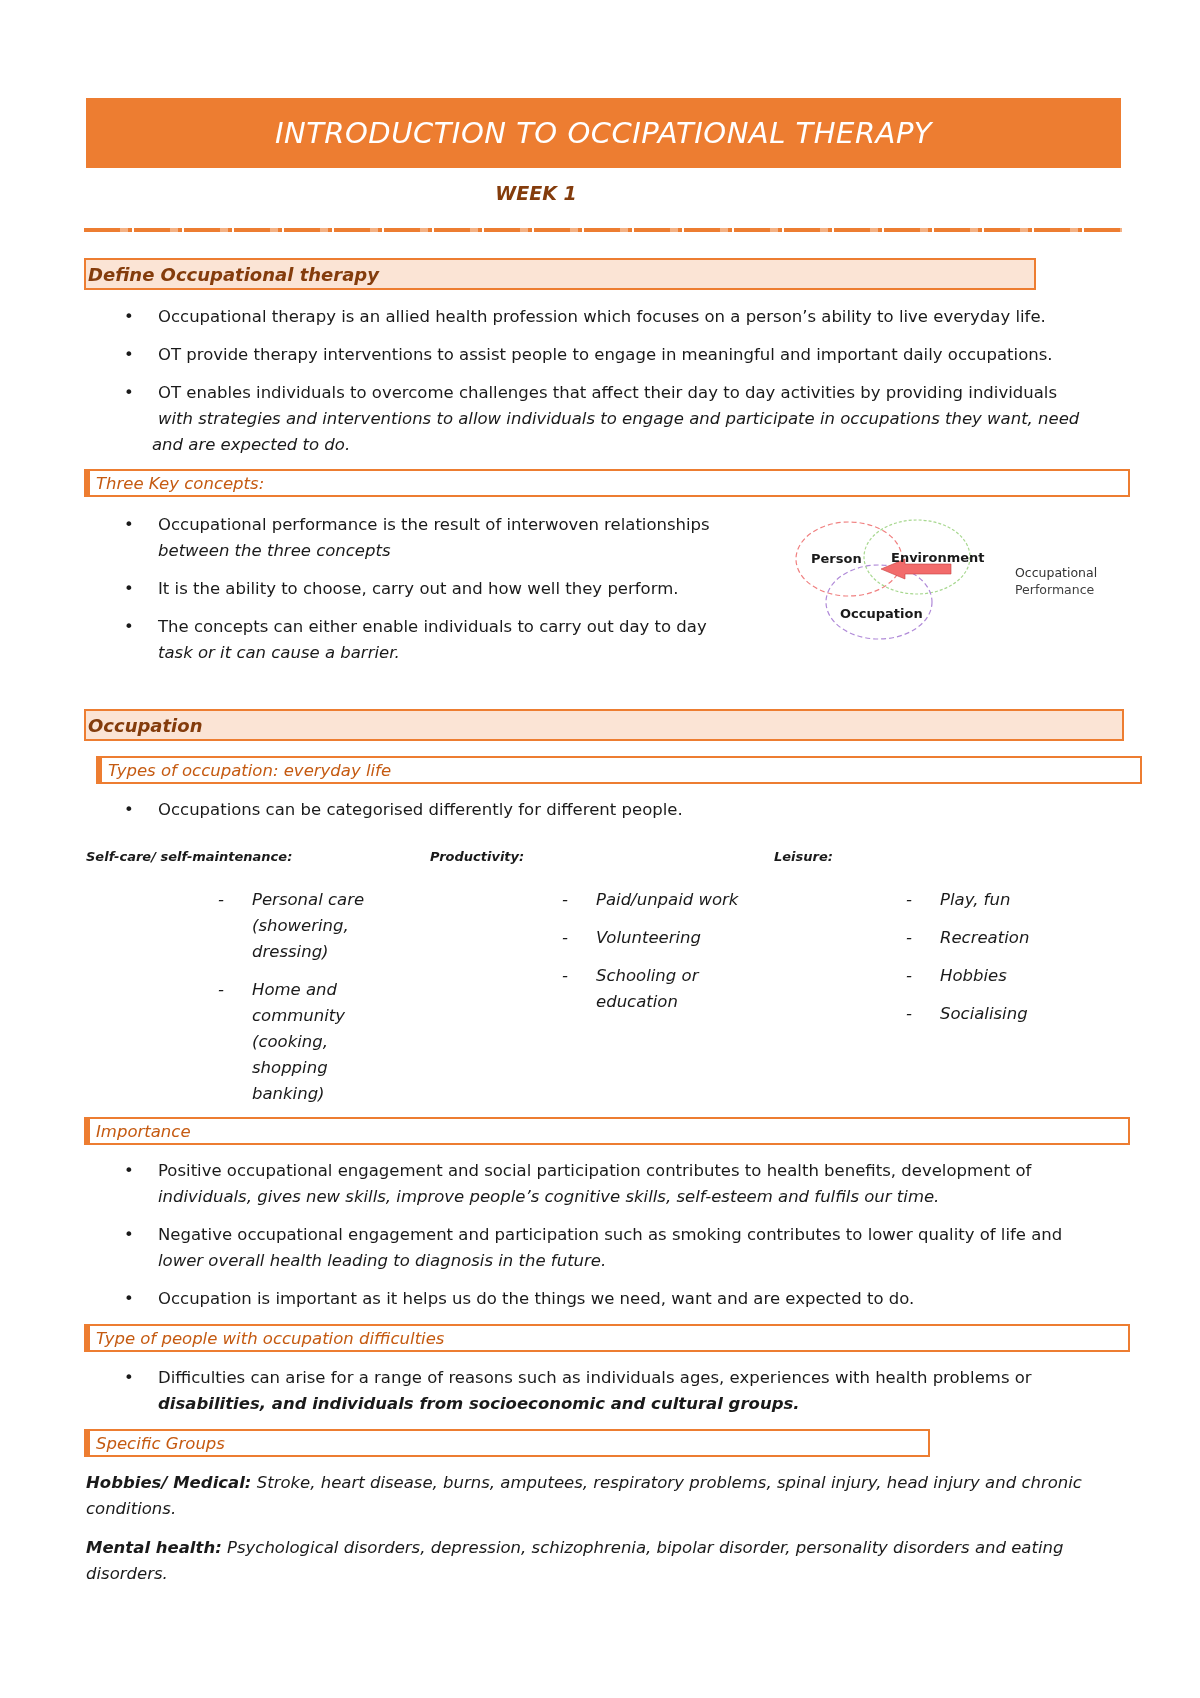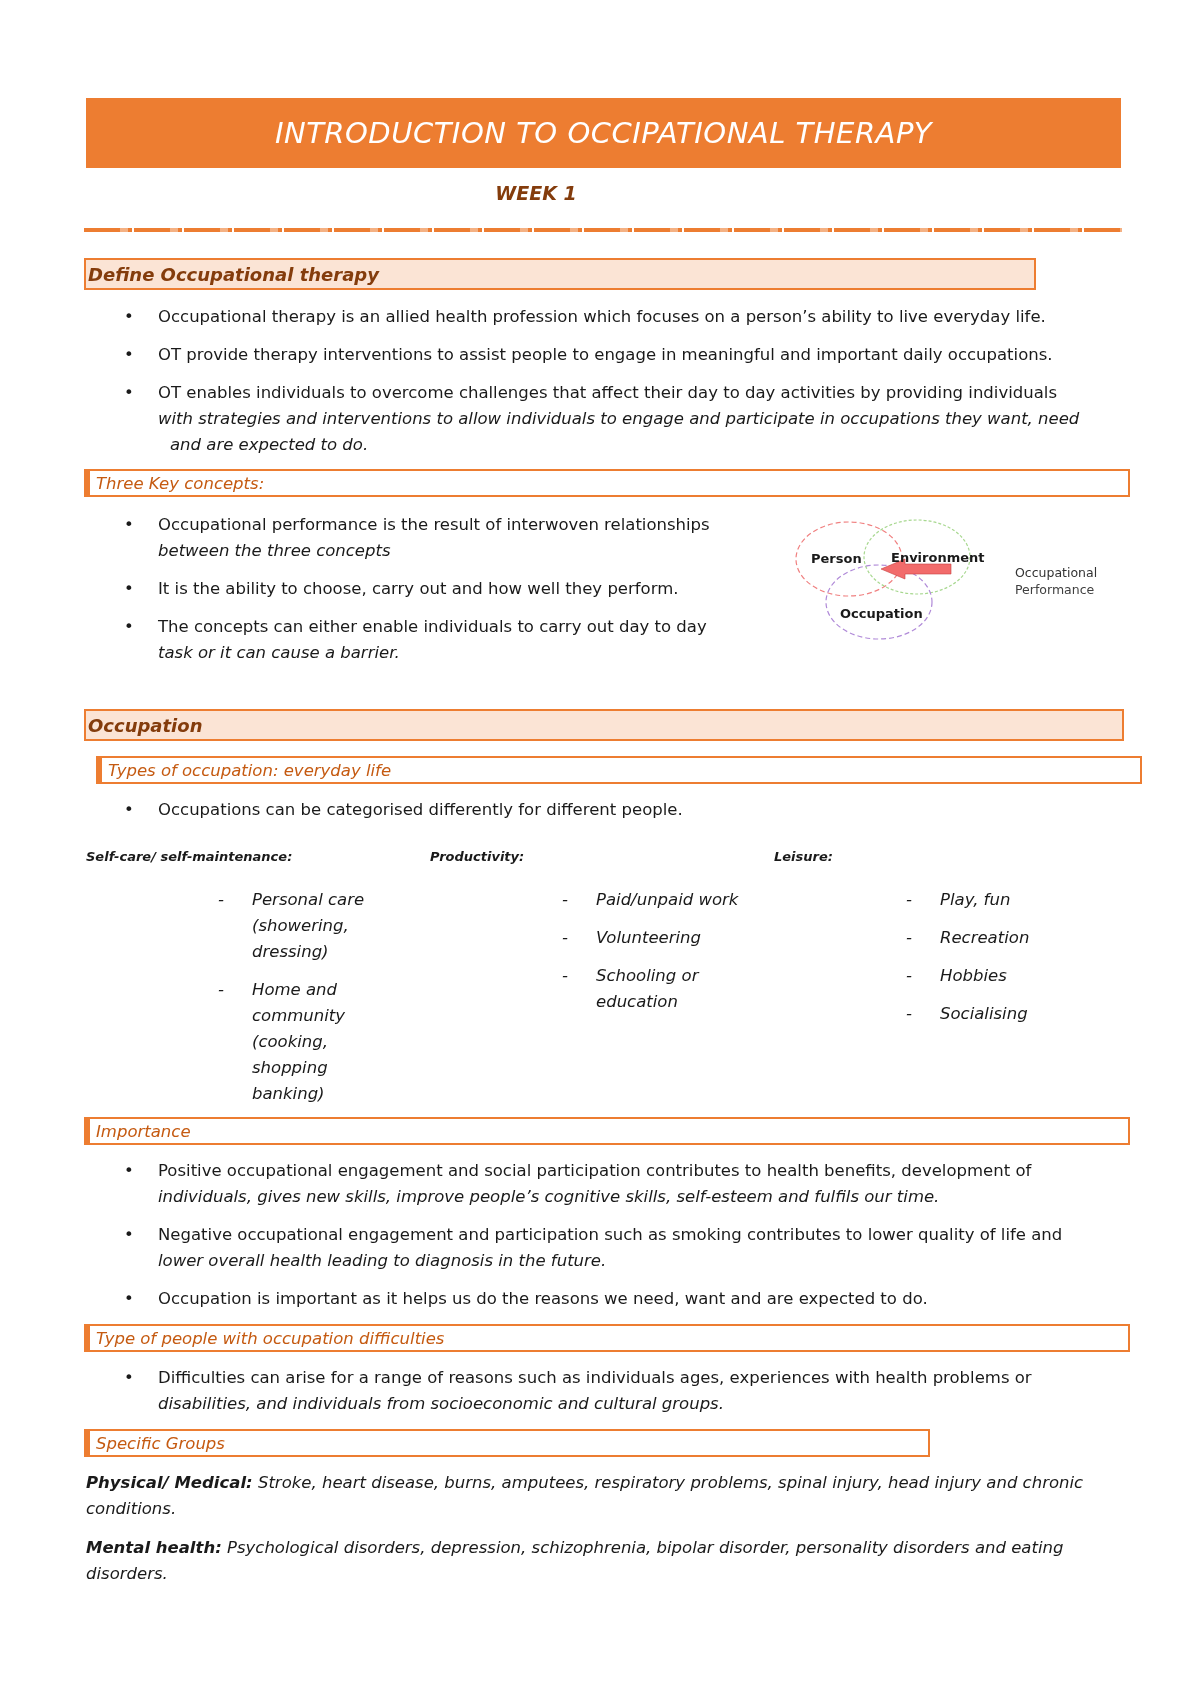--- a/index.html
+++ b/index.html
@@ -47,21 +47,21 @@
 </div>
 <div class="bullet" style="left:124px;top:342px;">
   <span class="dot">•</span>
   <span class="txt" style="white-space:nowrap">OT provide therapy interventions to assist people to engage in meaningful and important daily occupations.</span>
 </div>
 <div class="bullet" style="left:124px;top:380px;">
   <span class="dot">•</span>
   <span class="txt" style="white-space:nowrap">OT enables individuals to overcome challenges that affect their day to day activities by providing individuals</span>
 </div>
 <div class="abs para" style="left:158px;top:406px;white-space:nowrap;">with strategies and interventions to allow individuals to engage and participate in occupations they want, need</div>
-<div class="abs para" style="left:170px;top:432px;white-space:nowrap;">and are expected to do.</div>
+<div class="abs para" style="left:152px;top:432px;white-space:nowrap;">and are expected to do.</div>
 
 <div class="abs h2" style="left:84px;top:469px;width:1046px;">
   <span>Three Key concepts:</span>
 </div>
 <div class="bullet" style="left:124px;top:512px;">
   <span class="dot">•</span>
   <span class="txt" style="white-space:nowrap">Occupational performance is the result of interwoven relationships</span>
 </div>
 <div class="abs para" style="left:158px;top:538px;white-space:nowrap;">between the three concepts</div>
 <div class="bullet" style="left:124px;top:576px;">
@@ -150,35 +150,35 @@
   <span class="txt" style="white-space:nowrap">Positive occupational engagement and social participation contributes to health benefits, development of</span>
 </div>
 <div class="abs para" style="left:158px;top:1184px;white-space:nowrap;">individuals, gives new skills, improve people’s cognitive skills, self-esteem and fulfils our time.</div>
 <div class="bullet" style="left:124px;top:1222px;">
   <span class="dot">•</span>
   <span class="txt" style="white-space:nowrap">Negative occupational engagement and participation such as smoking contributes to lower quality of life and</span>
 </div>
 <div class="abs para" style="left:158px;top:1248px;white-space:nowrap;">lower overall health leading to diagnosis in the future.</div>
 <div class="bullet" style="left:124px;top:1286px;">
   <span class="dot">•</span>
-  <span class="txt" style="white-space:nowrap">Occupation is important as it helps us do the reasons we need, want and are expected to do.</span>
+  <span class="txt" style="white-space:nowrap">Occupation is important as it helps us do the things we need, want and are expected to do.</span>
 </div>
 
 <div class="abs h2" style="left:84px;top:1324px;width:1046px;">
   <span>Type of people with occupation difficulties</span>
 </div>
 <div class="bullet" style="left:124px;top:1365px;">
   <span class="dot">•</span>
   <span class="txt" style="white-space:nowrap">Difficulties can arise for a range of reasons such as individuals ages, experiences with health problems or</span>
 </div>
-<div class="abs para" style="left:158px;top:1391px;white-space:nowrap;">disabilities, and individuals from socioeconomic and cultural groups.</div>
+<div class="abs para" style="left:158px;top:1391px;white-space:nowrap;font-weight:bold;">disabilities, and individuals from socioeconomic and cultural groups.</div>
 
 <div class="abs h2" style="left:84px;top:1429px;width:846px;">
   <span>Specific Groups</span>
 </div>
 <div class="abs para" style="left:86px;top:1470px;white-space:nowrap;">
-  <b class="lead">Physical/ Medical:</b><span> Stroke, heart disease, burns, amputees, respiratory problems, spinal injury, head injury and chronic</span>
+  <b class="lead">Hobbies/ Medical:</b><span> Stroke, heart disease, burns, amputees, respiratory problems, spinal injury, head injury and chronic</span>
 </div>
 <div class="abs para" style="left:86px;top:1496px;white-space:nowrap;">conditions.</div>
 <div class="abs para" style="left:86px;top:1535px;white-space:nowrap;">
   <b class="lead">Mental health:</b><span> Psychological disorders, depression, schizophrenia, bipolar disorder, personality disorders and eating</span>
 </div>
 <div class="abs para" style="left:86px;top:1561px;white-space:nowrap;">disorders.</div>
 
 </body></html>

